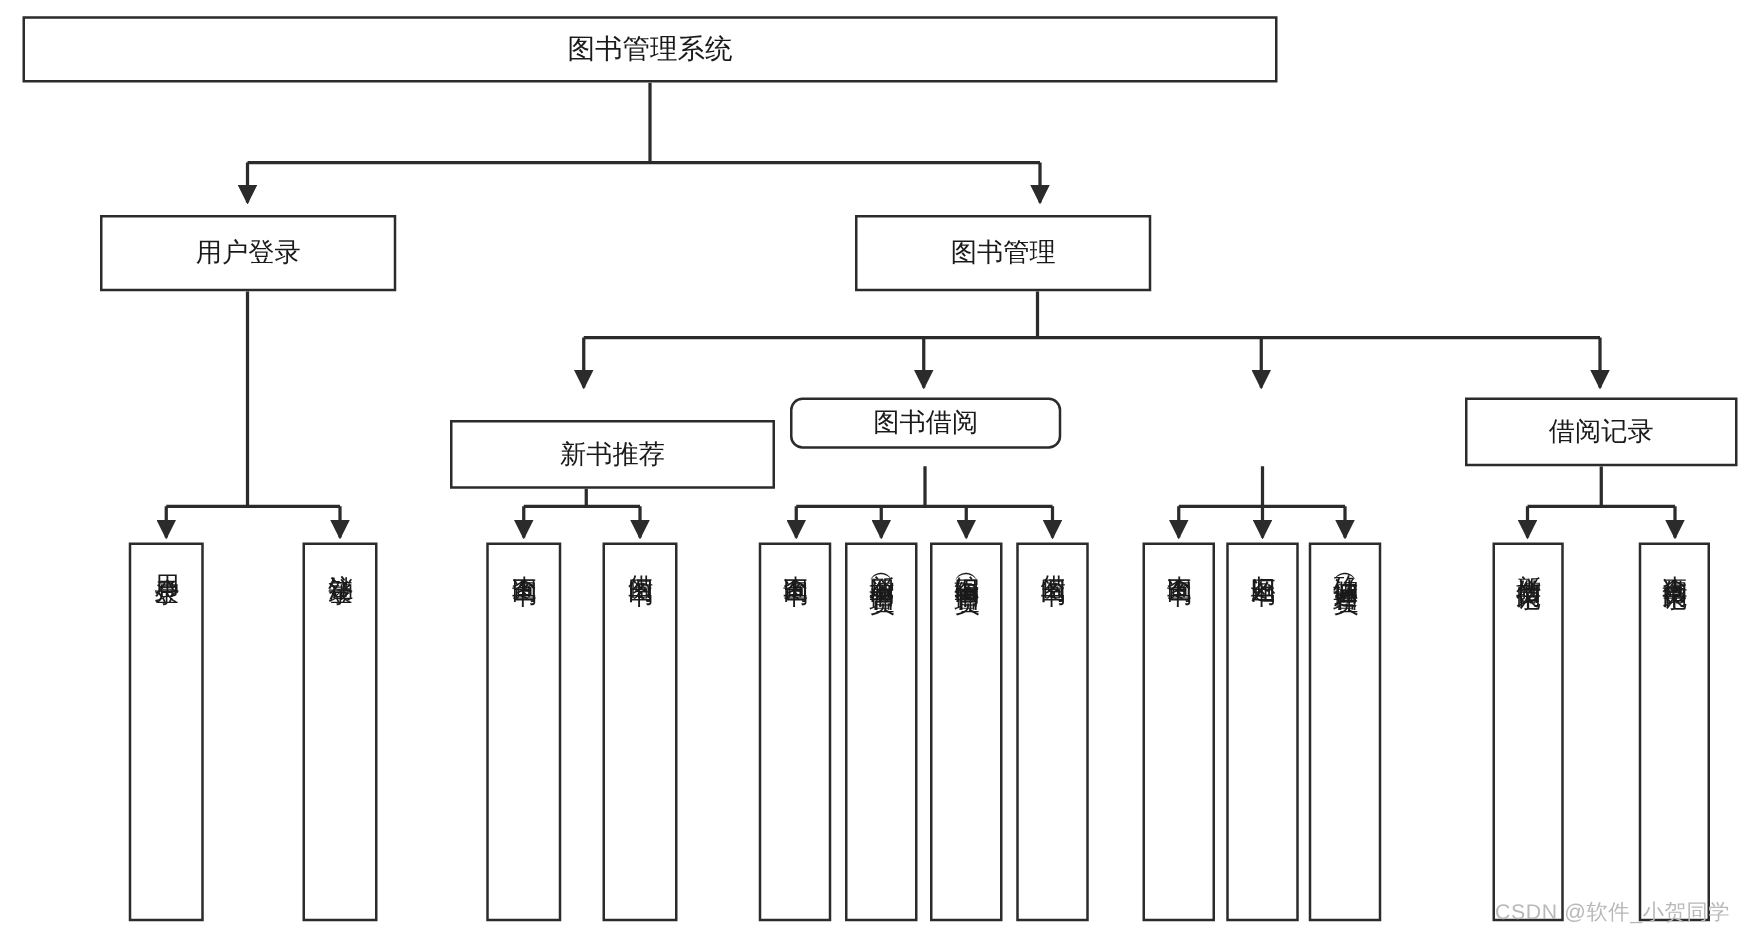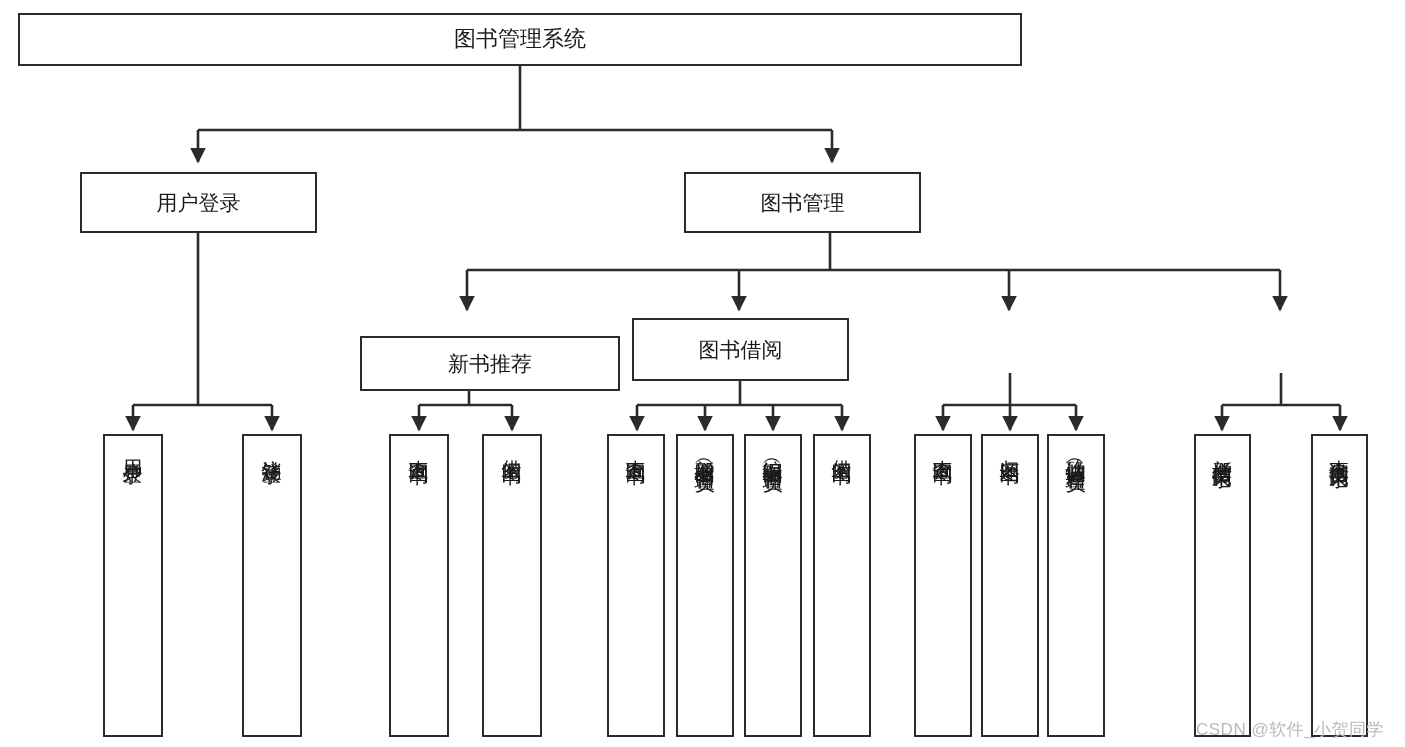--- a/index.html
+++ b/index.html
@@ -133,22 +133,25 @@
   <div class="node h" style="left:80px; top:172px; width:237px; height:61px;">
     <span class="lbl">用户登录</span>
   </div>
   <div class="node h" style="left:684px; top:172px; width:237px; height:61px;">
     <span class="lbl">图书管理</span>
   </div>
 
   <div class="node h" style="left:360px; top:336px; width:260px; height:55px;">
     <span class="lbl">新书推荐</span>
   </div>
-  <div class="node h" style="left:632px; top:318px; width:217px; height:63px;">
+  <div class="node h" style="left:632px; top:318px; width:217px; height:41px;border-radius:10px;">
     <span class="lbl">图书借阅</span>
+  </div>
+  <div class="node h" style="left:1172px; top:318px; width:218px; height:55px;">
+    <span class="lbl">借阅记录</span>
   </div>
 
   <div class="node v" style="left:103px; top:434px; width:60px; height:303px;">
     <span class="lbl">用户登录</span>
   </div>
   <div class="node v" style="left:242px; top:434px; width:60px; height:303px;">
     <span class="lbl">注销登录</span>
   </div>
 
   <div class="node v" style="left:389px; top:434px; width:60px; height:303px;">

